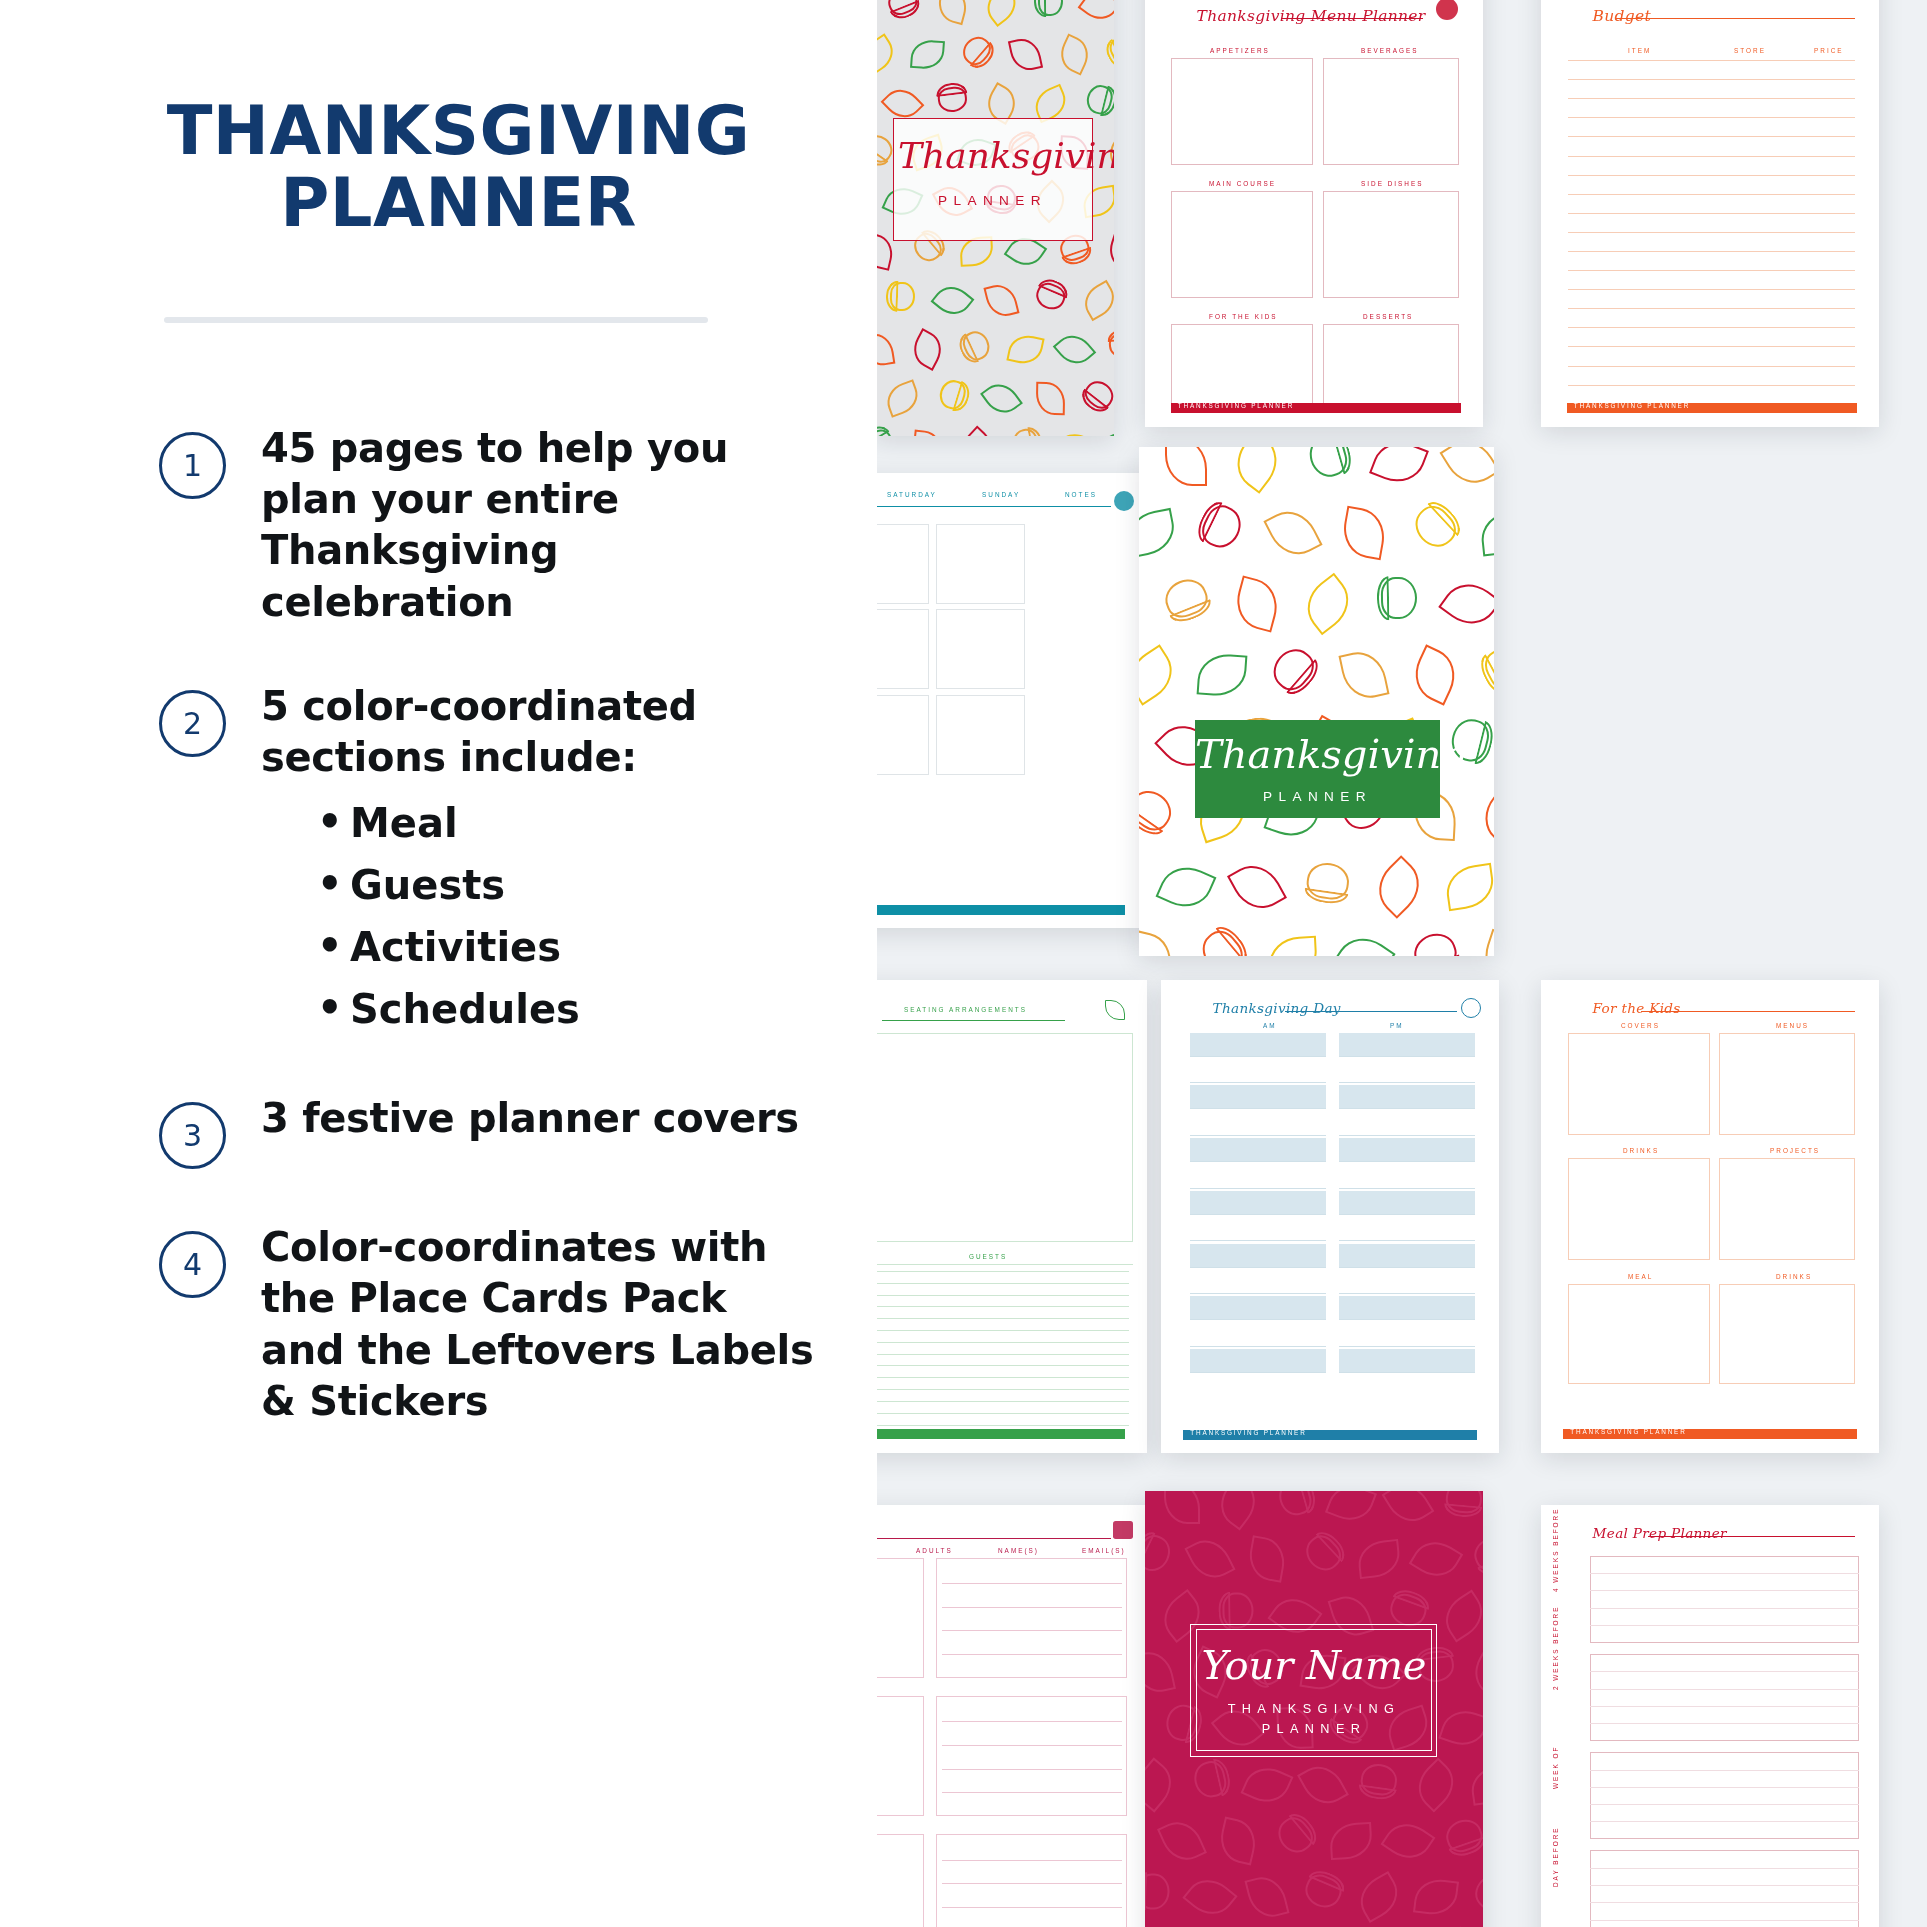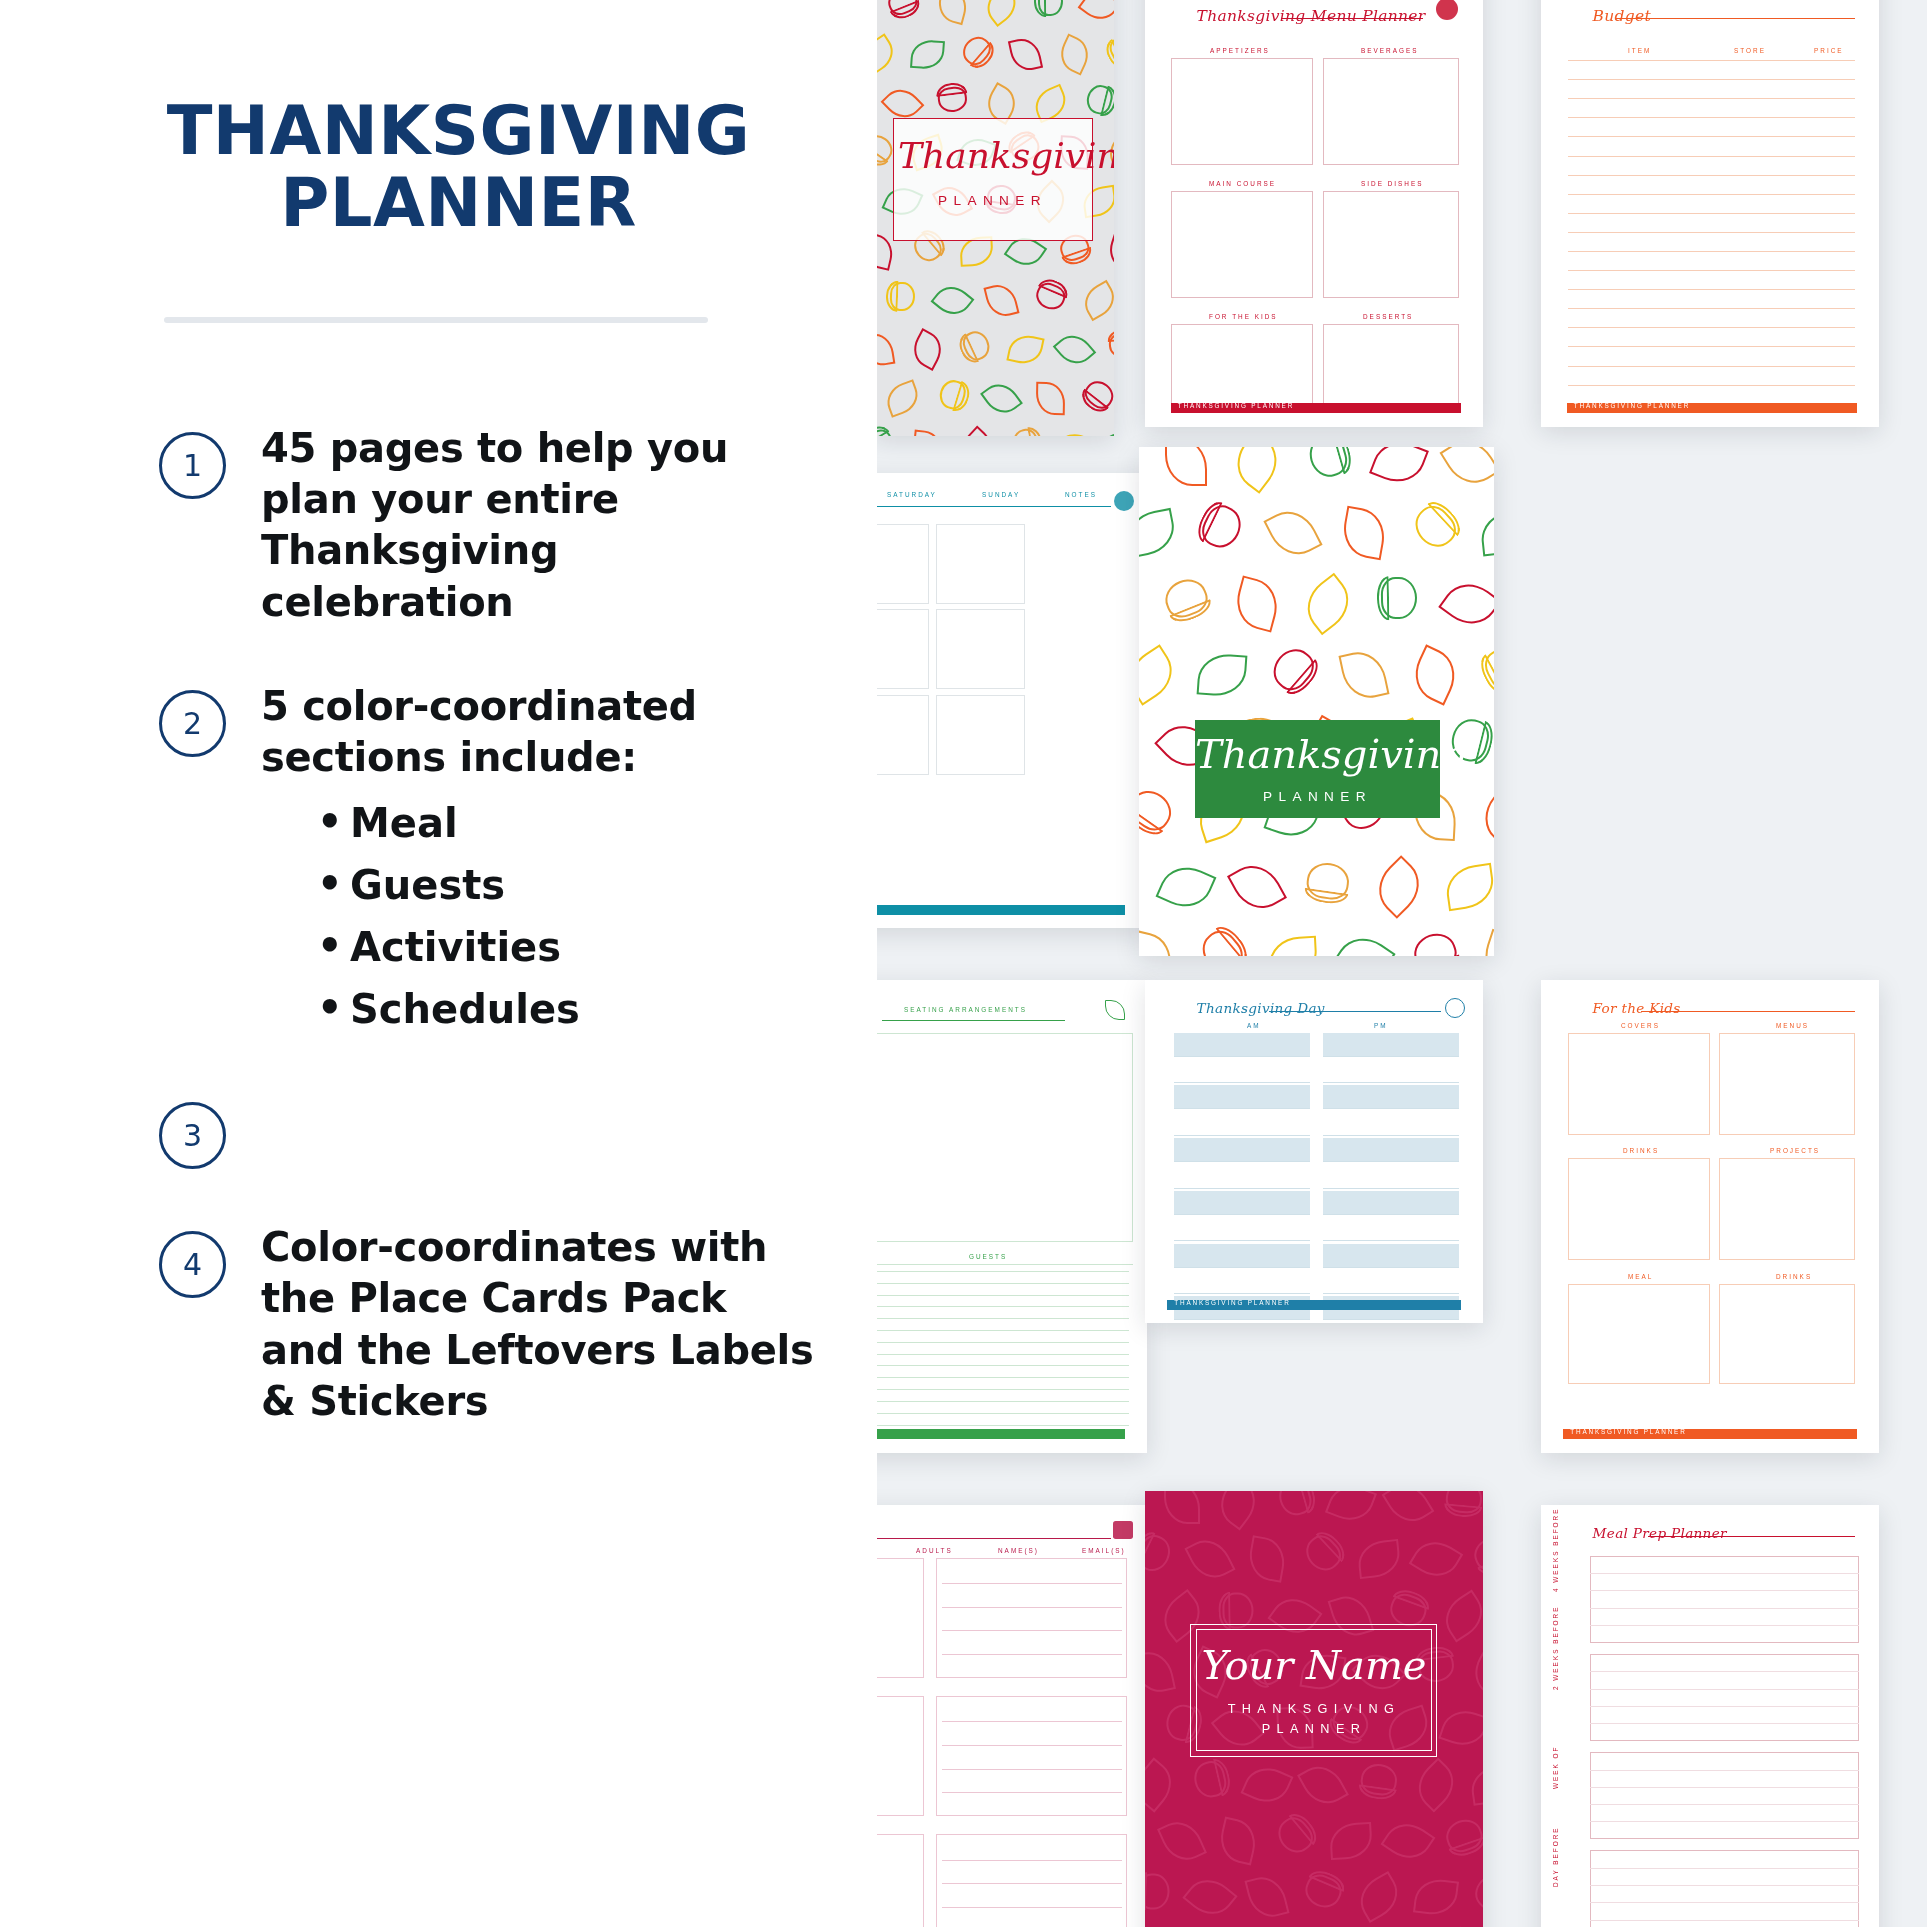--- a/index.html
+++ b/index.html
@@ -212,20 +212,23 @@
             <li>Meal</li>
             <li>Guests</li>
             <li>Activities</li>
             <li>Schedules</li>
           </ul>
         </div>
       </li>
 
       <li class="feature">
         <div class="num-circle">3</div>
+        <div class="feature-body">
+          <p class="feature-text">3 festive planner covers</p>
+        </div>
       </li>
 
       <li class="feature">
         <div class="num-circle">4</div>
         <div class="feature-body">
           <p class="feature-text">Color-coordinates with the Place Cards Pack and the Leftovers Labels &amp; Stickers</p>
         </div>
       </li>
 
     </ul>
@@ -451,21 +454,21 @@
             <div class="ruled-row" style="top: 397px; left: 36px; right: 18px; border-bottom-color: rgb(205, 230, 210);"></div>
             <div class="ruled-row" style="top: 409px; left: 36px; right: 18px; border-bottom-color: rgb(205, 230, 210);"></div>
             <div class="ruled-row" style="top: 421px; left: 36px; right: 18px; border-bottom-color: rgb(205, 230, 210);"></div>
             <div class="ruled-row" style="top: 433px; left: 36px; right: 18px; border-bottom-color: rgb(205, 230, 210);"></div>
             <div class="ruled-row" style="top: 445px; left: 36px; right: 18px; border-bottom-color: rgb(205, 230, 210);"></div>
           </div>
         <div class="pg-footer" style="background:#36a14a; left:22px; right:22px; bottom:14.5px;"></div>
       </div>
     </div>
 
-    <div class="sheet" style="left:268px; top:980px; width:338px; height:343px;">
+    <div class="sheet" style="left:284px; top:980px; width:338px; height:473px;">
       <div class="sheet-inner">
         <div class="pg-title" style="position:absolute; left:23.6px; top:20px; color:#1f7fa8; font-size:13.6px;">Thanksgiving Day</div>
         <div class="hline" style="left:124px; right:42px; top:31px; background:#1f7fa8;"></div>
         <div style="position:absolute; right:18px; top:18px; width:20px; height:20px; border:1.8px solid #1f7fa8; border-radius:50%;"></div>
         <div class="minilabel" style="left:102px; top:42px; color:#1f7fa8;">AM</div>
         <div class="minilabel" style="left:229px; top:42px; color:#1f7fa8;">PM</div>
         <div id="dayRowsAM">
             <div style="position: absolute; left: 29px; width: 136px; top: 53px; height: 23.6px; background: rgb(215, 230, 238); border-bottom: 0.9px solid rgb(207, 224, 232);"></div>
             <div style="position: absolute; left: 29px; width: 136px; top: 79px; height: 23.6px; background: rgb(255, 255, 255); border-bottom: 0.9px solid rgb(207, 224, 232);"></div>
             <div style="position: absolute; left: 29px; width: 136px; top: 105px; height: 23.6px; background: rgb(215, 230, 238); border-bottom: 0.9px solid rgb(207, 224, 232);"></div>

